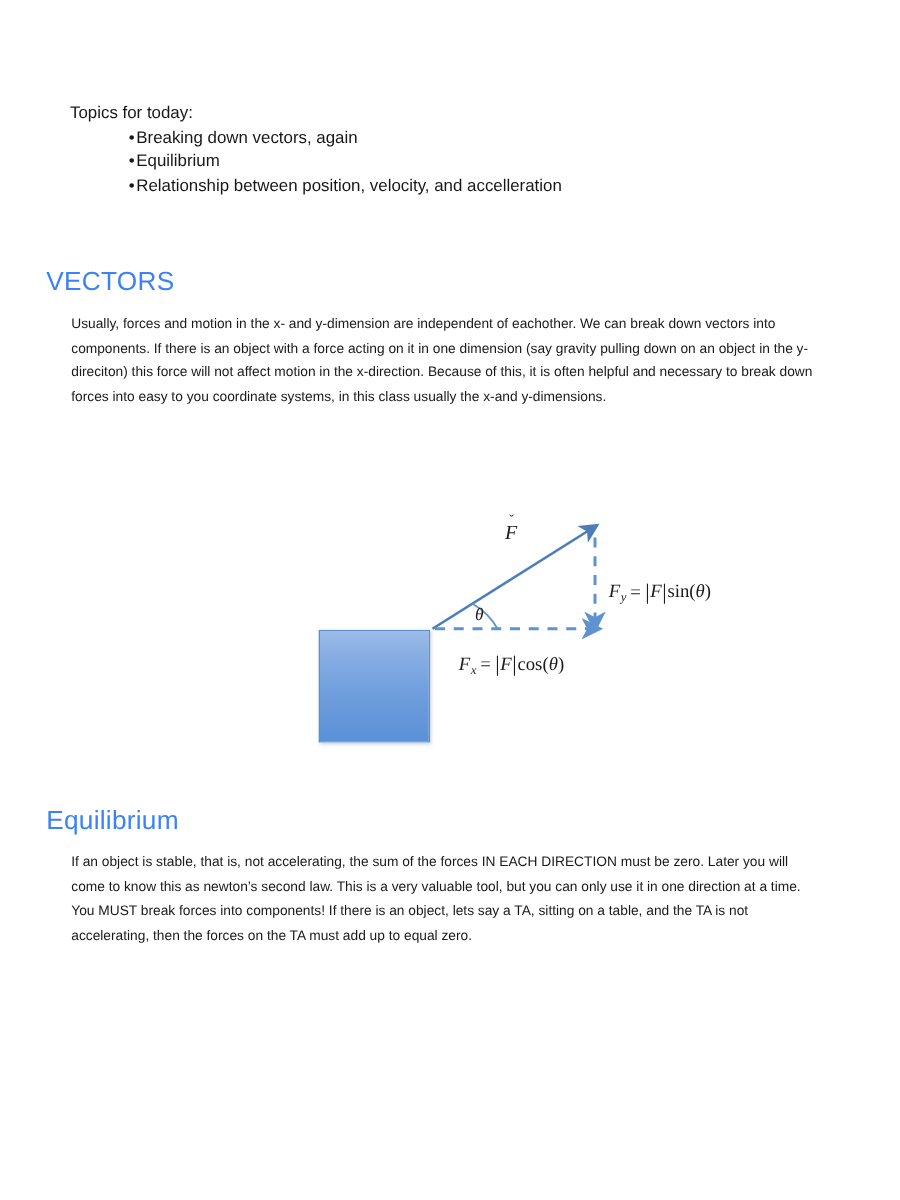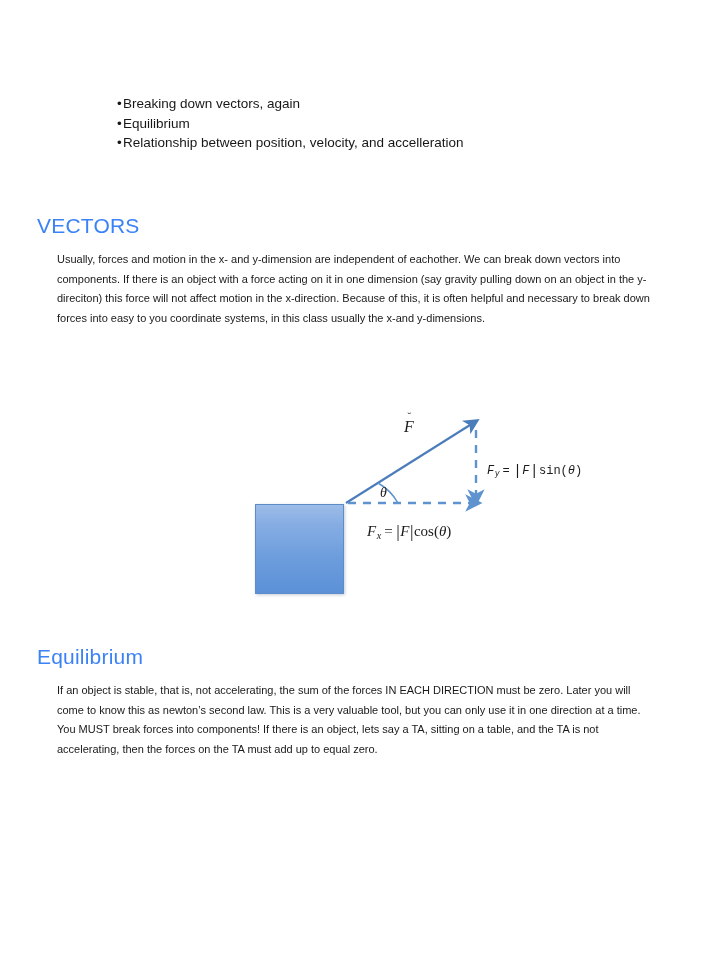--- a/index.html
+++ b/index.html
@@ -29,21 +29,21 @@
     top: 80px;
     width: 600px;
   }
   .topics-title {
     font-size: 13.5px;
     line-height: 19.5px;
     color: #171717;
     white-space: pre;
   }
   .topics-list {
-    margin: 14px;
+    margin: 0;
     padding: 0;
     list-style: none;
   }
   .topics-list li {
     font-size: 13.5px;
     line-height: 19.5px;
     color: #171717;
     padding-left: 47px;
     white-space: pre;
   }
@@ -147,41 +147,41 @@
     top: -7px;
     transform: translateX(-38%);
     font-style: normal;
     font-size: 11px;
     line-height: 1;
   }
 
   #label-Fy {
     left: 487px;
     top: 463px;
-    font-size: 12px;
-    font-family: Liberation Mono, monospace;
+    font-size: 15px;
   }
   #label-Fx {
     left: 367px;
     top: 521px;
     font-size: 15px;
   }
   #label-theta {
     left: 380px;
     top: 485px;
     font-size: 14px;
     font-style: italic;
   }
 </style>
 </head>
 <body>
 
 <div class="page">
 
   <div class="topics">
+    <div class="topics-title">Topics for today:</div>
     <ul class="topics-list">
       <li><span class="bullet">•</span><span>Breaking down vectors, again</span></li>
       <li><span class="bullet">•</span><span>Equilibrium</span></li>
       <li><span class="bullet">•</span><span>Relationship between position, velocity, and accelleration</span></li>
     </ul>
   </div>
 
   <div class="heading" id="heading-vectors">VECTORS</div>
   <div class="body-para" id="para-vectors">Usually, forces and motion in the x- and y-dimension are independent of eachother. We can break down vectors into components. If there is an object with a force acting on it in one dimension (say gravity pulling down on an object in the y-direciton) this force will not affect motion in the x-direction. Because of this, it is often helpful and necessary to break down forces into easy to you coordinate systems, in this class usually the x-and y-dimensions.</div>
 

